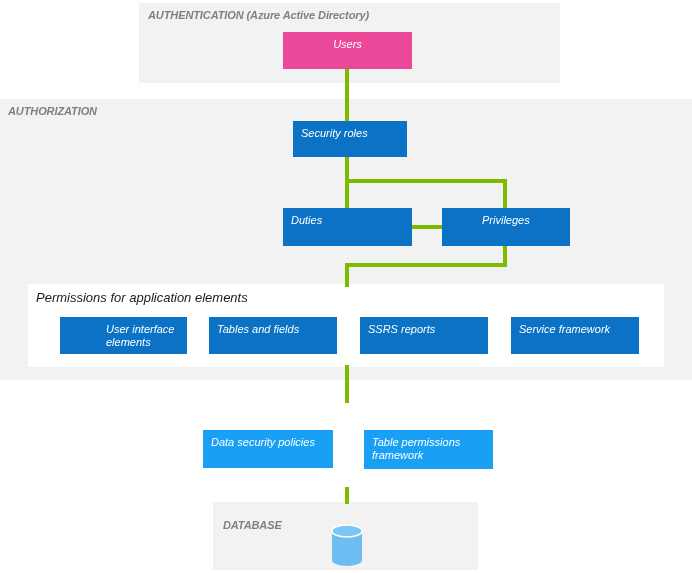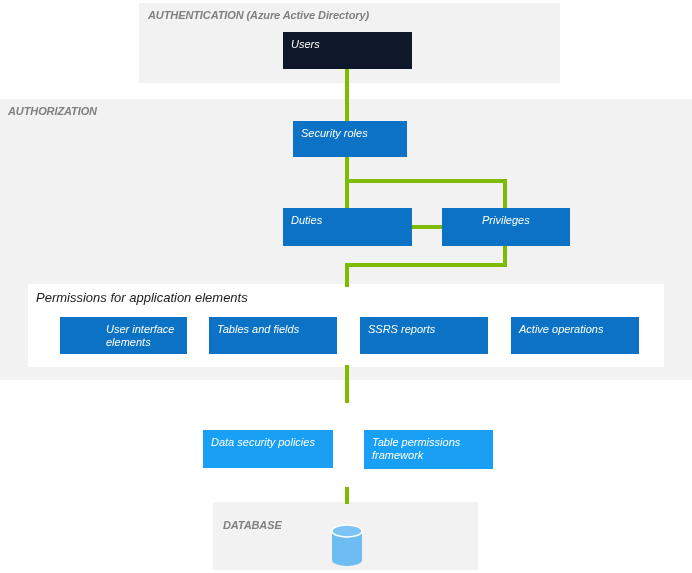--- a/index.html
+++ b/index.html
@@ -13,21 +13,21 @@
     letter-spacing:-0.1px;white-space:nowrap;
   }
   .panel-white{position:absolute;background:#ffffff;}
   .panel-title{
     position:absolute;font-size:13px;color:#1a1a1a;white-space:nowrap;
   }
   .node{
     position:absolute;color:#ffffff;font-size:11px;line-height:13px;
     padding:6px 8px;box-sizing:border-box;z-index:3;
   }
-  .node--dark{background:#0f172a;}
+  .node--dark{background:#ec4899;text-align:center;}
   .node--mid{background:#0b72c6;}
   .node--light{background:#19a0f4;}
   .line{position:absolute;background:#7ebb00;z-index:2;}
   .cyl{position:absolute;z-index:3;}
 </style>
 </head>
 <body>
 
 <div id="canvas">
 
@@ -81,21 +81,21 @@
 
   <div class="node node--mid" style="left:209px;top:317px;width:128px;height:37px;">
     <span>Tables and fields</span>
   </div>
 
   <div class="node node--mid" style="left:360px;top:317px;width:128px;height:37px;">
     <span>SSRS reports</span>
   </div>
 
   <div class="node node--mid" style="left:511px;top:317px;width:128px;height:37px;">
-    <span>Active operations</span>
+    <span>Service framework</span>
   </div>
 
   <div class="node node--light" style="left:203px;top:430px;width:130px;height:38px;">
     <span>Data security policies</span>
   </div>
 
   <div class="node node--light" style="left:364px;top:430px;width:129px;height:39px;">
     <span>Table permissions framework</span>
   </div>
 

